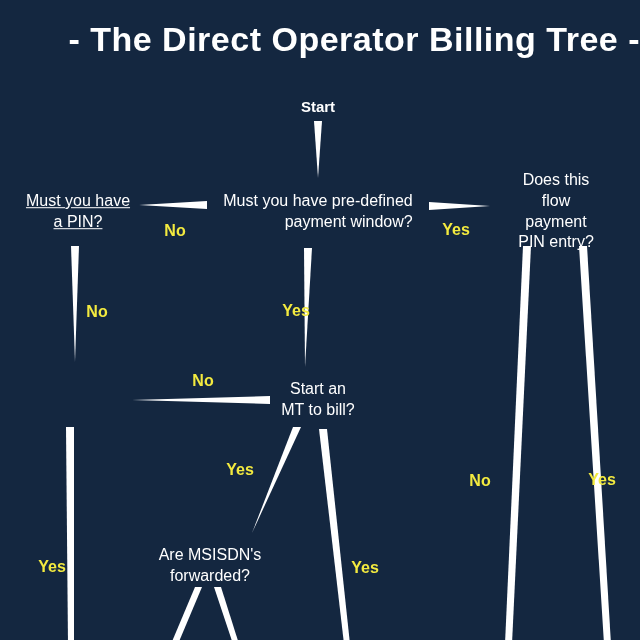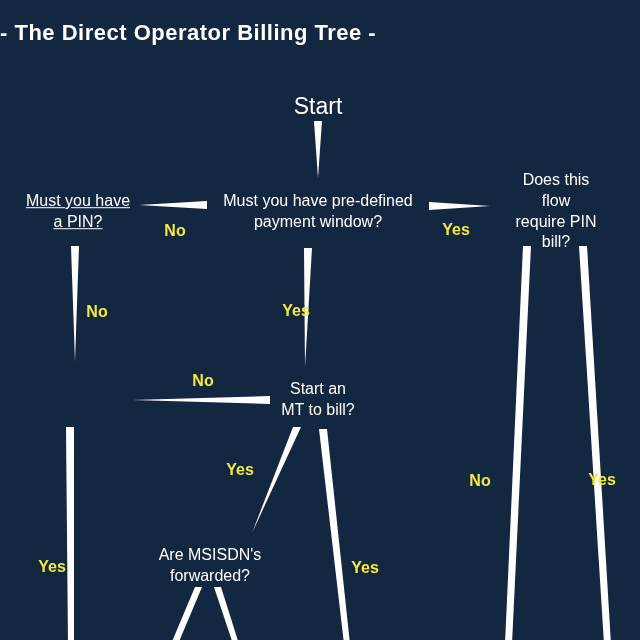--- a/index.html
+++ b/index.html
@@ -27,38 +27,38 @@
   }
   svg.connectors polygon{
     fill:var(--text);
   }
   .title{
     position:absolute;
     top:20px;
     left:0;
     width:100%;
     margin:0;
-    text-align:left;
+    text-align:right;
     color:var(--text);
-    font-size:22px;
+    font-size:34px;
     font-weight:bold;
     letter-spacing:0.5px;
   }
   .node{
     position:absolute;
     transform:translate(-50%,-50%);
     color:var(--text);
     font-size:16px;
     line-height:1.3;
     text-align:center;
     white-space:pre-line;
   }
   .node.start{
-    font-weight:normal;
-    font-size:23px;
+    font-weight:bold;
+    font-size:15px;
   }
   .edge-label{
     position:absolute;
     transform:translate(-50%,-50%);
     color:var(--edge-label);
     font-weight:bold;
     font-size:16px;
     text-align:center;
   }
 </style>
@@ -80,28 +80,28 @@
     <polygon points="523,246 531,246 512,644 505,644"></polygon>
     <polygon points="579,246 587,246 611,644 604,644"></polygon>
     <polygon points="195,587 202,587 178,644 171,644"></polygon>
     <polygon points="214,587 221,587 239,644 233,644"></polygon>
   </svg>
 
   <h1 class="title">- The Direct Operator Billing Tree -</h1>
 
   <div class="node start" style="left:318px; top:107px;">Start</div>
 
-  <div class="node" style="left:318px; top:212px;">Must you have pre-defined
+  <div class="node" style="left:318px; top:212px;text-align:right;">Must you have pre-defined
 payment window?</div>
 
   <div class="node" style="left:78px; top:212px;text-decoration:underline;">Must you have
 a PIN?</div>
 
   <div class="node" style="left:556px; top:212px;">Does this flow
-require PIN bill?</div>
+payment PIN entry?</div>
 
 
   <div class="node" style="left:318px; top:400px;">Start an
 MT to bill?</div>
 
   <div class="node" style="left:210px; top:566px;">Are MSISDN's
 forwarded?</div>
 
   <div class="edge-label" style="left:175px; top:231px;">No</div>
 

